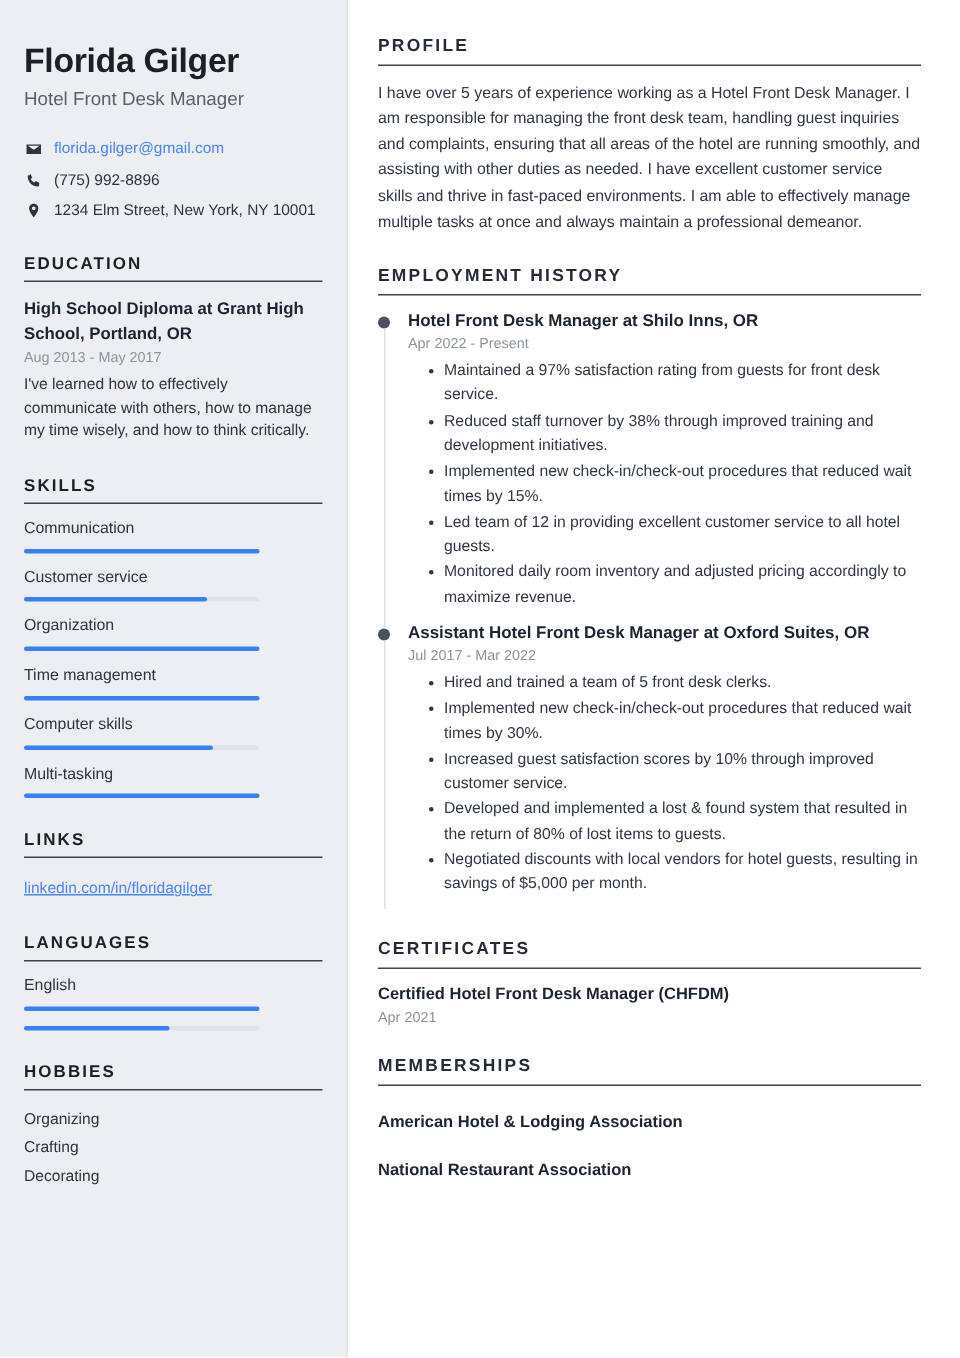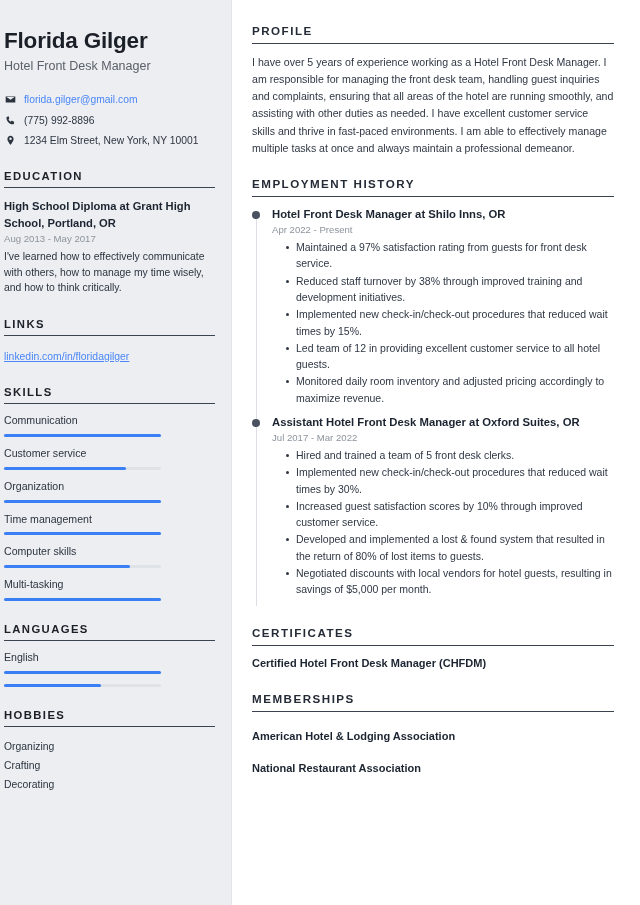--- a/index.html
+++ b/index.html
@@ -15,21 +15,21 @@
     background: #ffffff;
     overflow: hidden;
   }
 
   
   .sidebar {
     width: 232px;
     flex: 0 0 232px;
     background: #eceef1;
     border-right: 1px solid #e2e5e9;
-    padding: 28px 16px 20px 4px;
+    padding: 28px 16px 20px 16px;
   }
   .name {
     font-size: 22.5px;
     font-weight: bold;
     color: #1b1f27;
     letter-spacing: -0.2px;
     line-height: 1.15;
   }
   .job-title {
     font-size: 12.5px;
@@ -264,66 +264,66 @@
       <div class="side-heading">EDUCATION</div>
       <div class="heading-rule"></div>
       <div>
         <div class="edu-title">High School Diploma at Grant High School, Portland, OR</div>
         <div class="edu-date">Aug 2013 - May 2017</div>
         <div class="edu-desc">I've learned how to effectively communicate with others, how to manage my time wisely, and how to think critically.</div>
       </div>
     </section>
 
     <section class="side-section">
+      <div class="side-heading">SKILLS</div>
+      <div class="heading-rule"></div>
+      <div id="skills-list">
+          <div class="bar-item">
+            <div class="bar-label">Communication</div>
+            <div class="bar-track">
+              <div class="bar-fill" style="width: 100%;"></div>
+            </div>
+          </div>
+          <div class="bar-item">
+            <div class="bar-label">Customer service</div>
+            <div class="bar-track">
+              <div class="bar-fill" style="width: 78%;"></div>
+            </div>
+          </div>
+          <div class="bar-item">
+            <div class="bar-label">Organization</div>
+            <div class="bar-track">
+              <div class="bar-fill" style="width: 100%;"></div>
+            </div>
+          </div>
+          <div class="bar-item">
+            <div class="bar-label">Time management</div>
+            <div class="bar-track">
+              <div class="bar-fill" style="width: 100%;"></div>
+            </div>
+          </div>
+          <div class="bar-item">
+            <div class="bar-label">Computer skills</div>
+            <div class="bar-track">
+              <div class="bar-fill" style="width: 80%;"></div>
+            </div>
+          </div>
+          <div class="bar-item">
+            <div class="bar-label">Multi-tasking</div>
+            <div class="bar-track">
+              <div class="bar-fill" style="width: 100%;"></div>
+            </div>
+          </div>
+        </div>
+    </section>
+
+    <section class="side-section">
       <div class="side-heading">LINKS</div>
       <div class="heading-rule"></div>
       <a class="side-link" href="#">linkedin.com/in/floridagilger</a>
-    </section>
-
-    <section class="side-section">
-      <div class="side-heading">SKILLS</div>
-      <div class="heading-rule"></div>
-      <div id="skills-list">
-          <div class="bar-item">
-            <div class="bar-label">Communication</div>
-            <div class="bar-track">
-              <div class="bar-fill" style="width: 100%;"></div>
-            </div>
-          </div>
-          <div class="bar-item">
-            <div class="bar-label">Customer service</div>
-            <div class="bar-track">
-              <div class="bar-fill" style="width: 78%;"></div>
-            </div>
-          </div>
-          <div class="bar-item">
-            <div class="bar-label">Organization</div>
-            <div class="bar-track">
-              <div class="bar-fill" style="width: 100%;"></div>
-            </div>
-          </div>
-          <div class="bar-item">
-            <div class="bar-label">Time management</div>
-            <div class="bar-track">
-              <div class="bar-fill" style="width: 100%;"></div>
-            </div>
-          </div>
-          <div class="bar-item">
-            <div class="bar-label">Computer skills</div>
-            <div class="bar-track">
-              <div class="bar-fill" style="width: 80%;"></div>
-            </div>
-          </div>
-          <div class="bar-item">
-            <div class="bar-label">Multi-tasking</div>
-            <div class="bar-track">
-              <div class="bar-fill" style="width: 100%;"></div>
-            </div>
-          </div>
-        </div>
     </section>
 
     <section class="side-section">
       <div class="side-heading">LANGUAGES</div>
       <div class="heading-rule"></div>
       <div id="languages-list">
           <div class="bar-item">
             <div class="bar-label">English</div>
             <div class="bar-track">
               <div class="bar-fill" style="width: 100%;"></div>
@@ -389,20 +389,21 @@
           </div>
         </div>
     </section>
 
     <section class="main-section">
       <div class="main-heading">CERTIFICATES</div>
       <div class="main-rule"></div>
       <div id="certificates-list">
           <div class="cert-item">
             <div class="cert-name">Certified Hotel Front Desk Manager (CHFDM)</div>
+            <div class="cert-date">Apr 2021</div>
           </div>
         </div>
     </section>
 
     <section class="main-section">
       <div class="main-heading">MEMBERSHIPS</div>
       <div class="main-rule"></div>
       <div id="memberships-list">
           <div class="member-item">American Hotel &amp; Lodging Association</div>
           <div class="member-item">National Restaurant Association</div>

